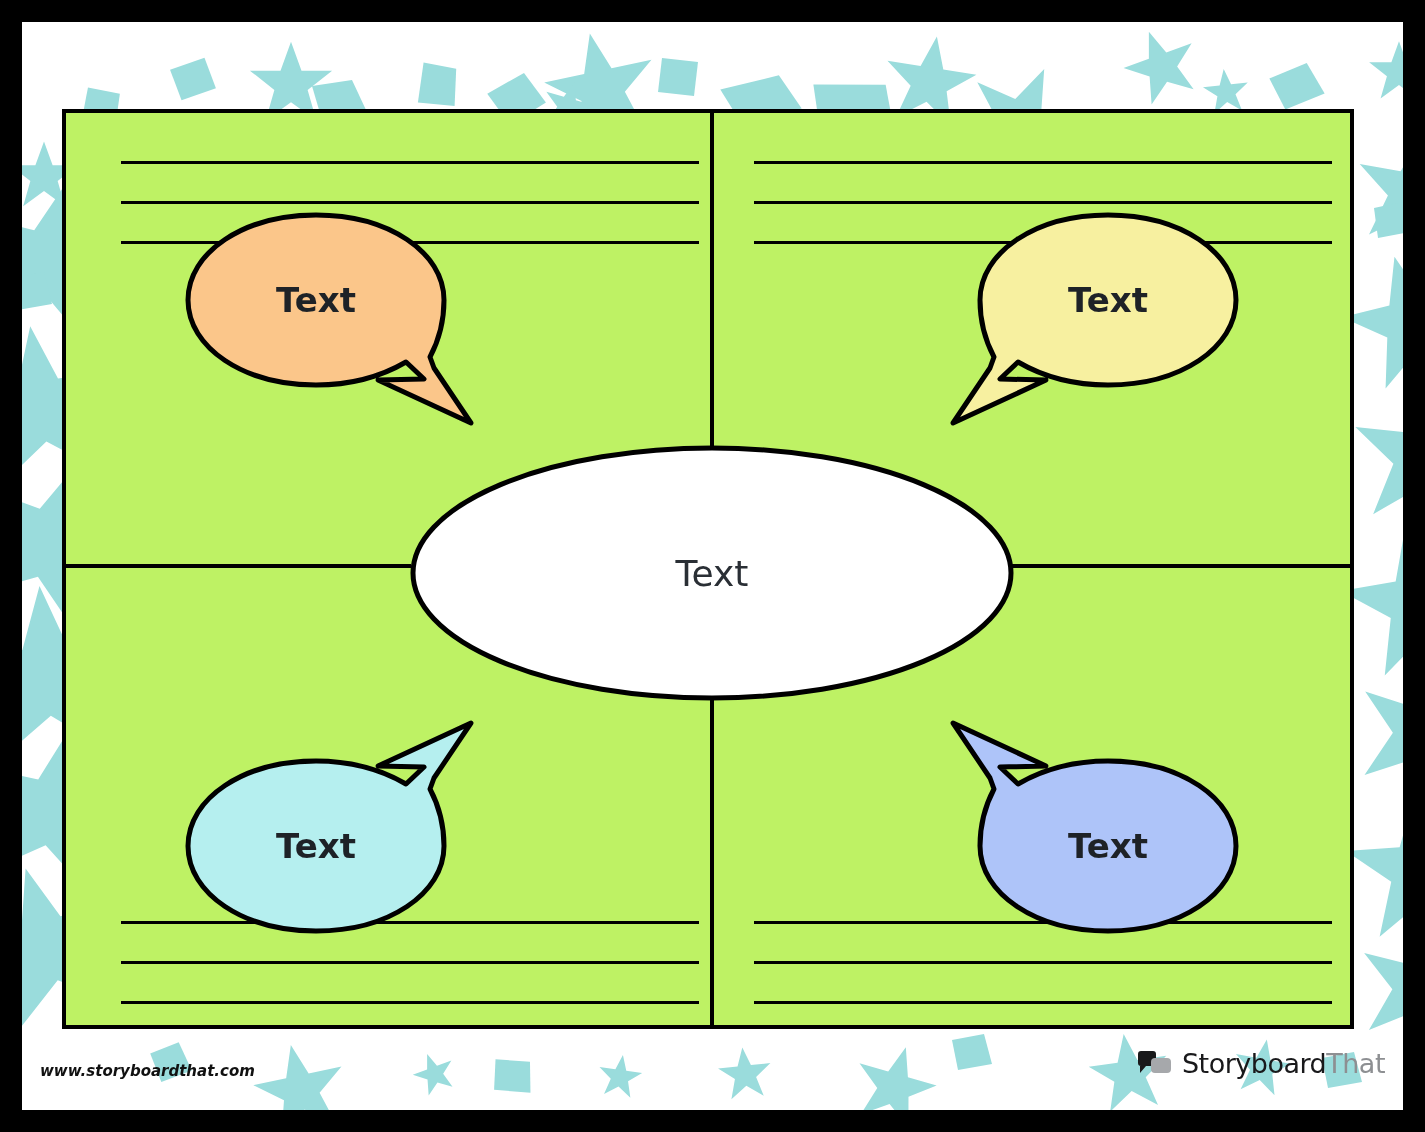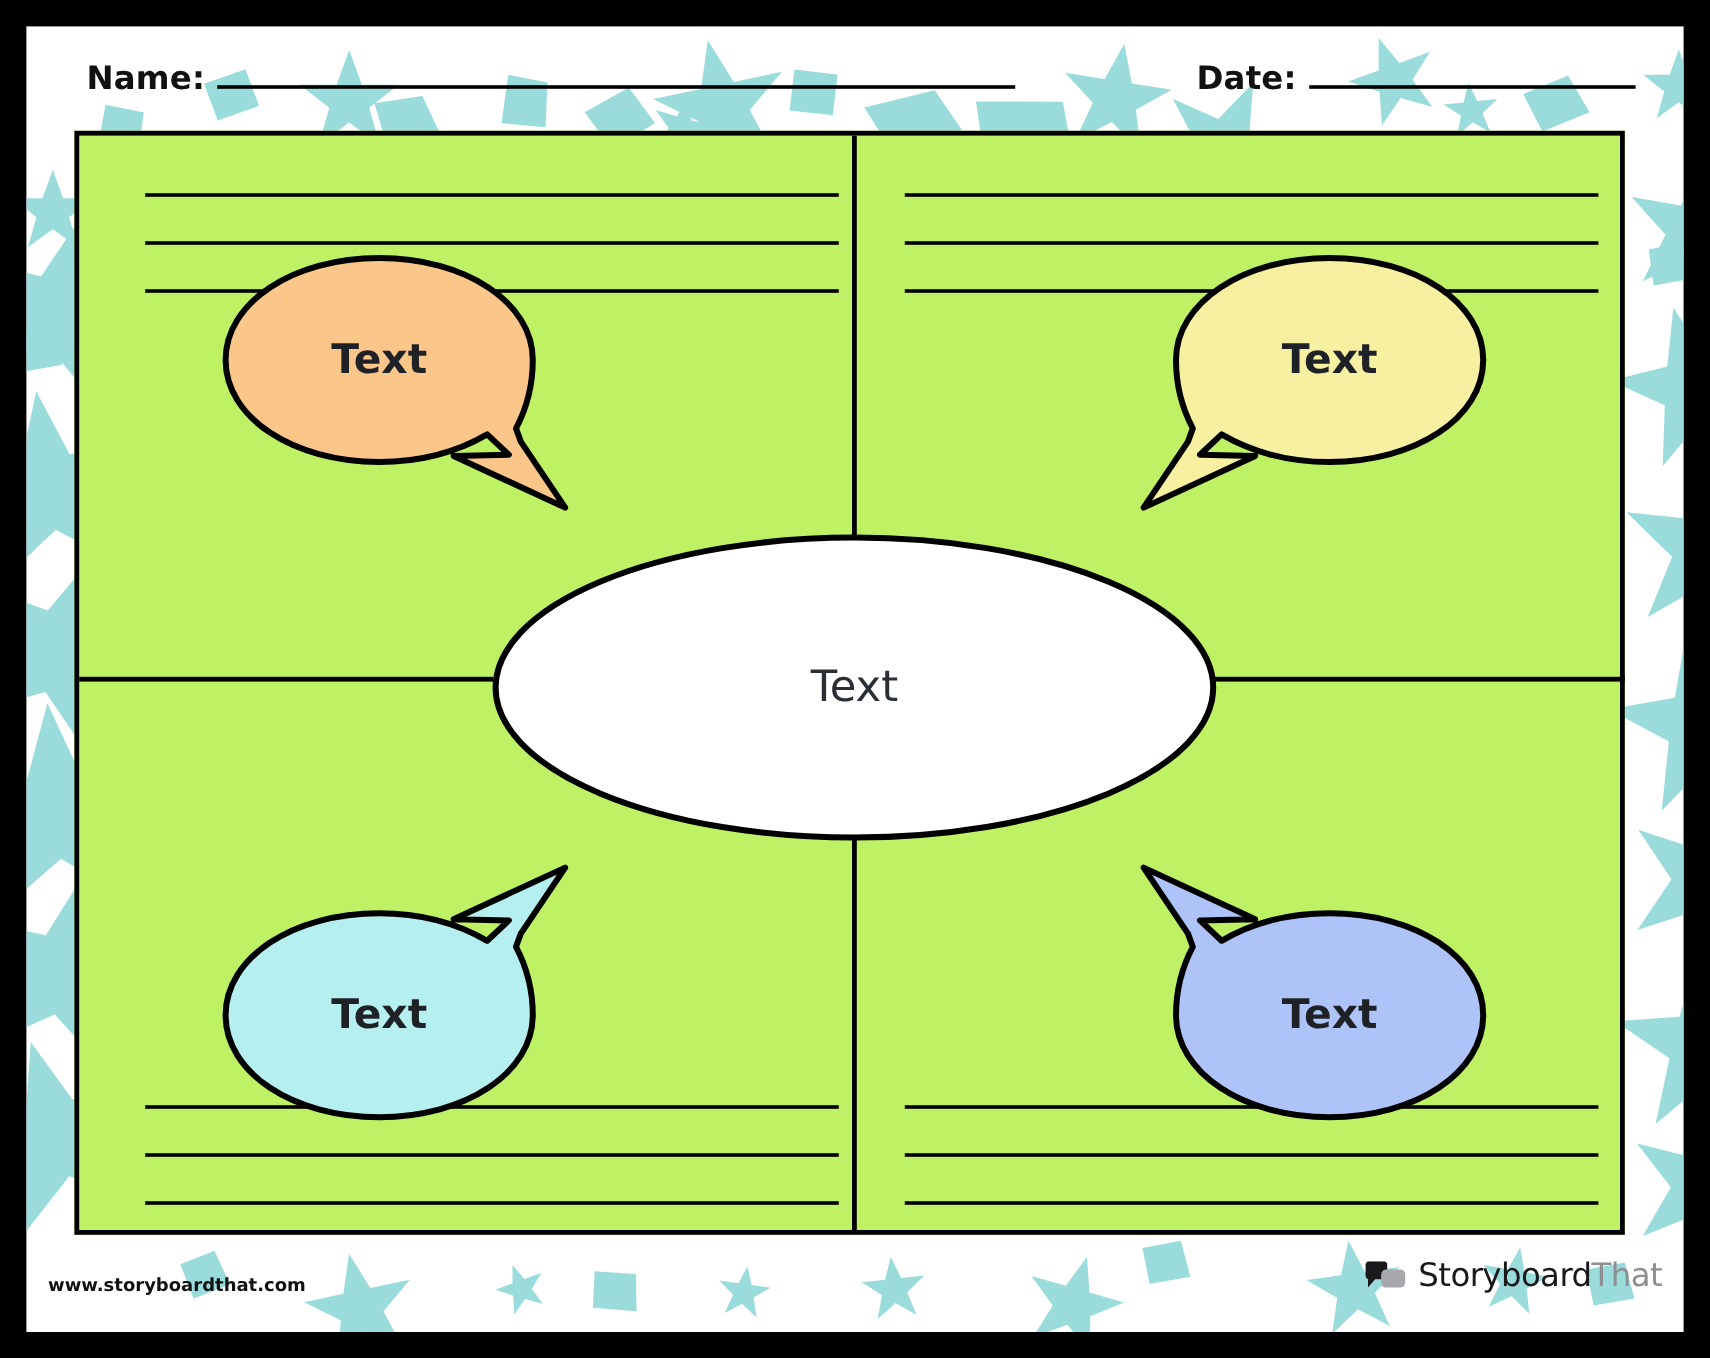--- a/index.html
+++ b/index.html
@@ -140,20 +140,21 @@
 
   
   .footer-url {
     position: absolute;
     left: 18px;
     top: 1040px;
     font-family: "DejaVu Sans", sans-serif;
     font-weight: bold;
     font-size: 15px;
     color: #111;
+    font-style: italic;
   }
   .brand {
     position: absolute;
     right: 18px;
     top: 1026px;
     display: flex;
     align-items: center;
     gap: 9px;
   }
   .brand-text {
@@ -221,30 +222,20 @@
         <use href="#star5" x="390" y="1030" width="44" height="42" transform="rotate(-20 412 1051)"></use>
         <use href="#star5" x="1210" y="1016" width="60" height="57" transform="rotate(10 1240 1045)"></use>
         <use href="#star5" x="695" y="1024" width="56" height="54" transform="rotate(-6 723 1051)"></use>
         <polygon points="930,1018 962,1012 970,1042 936,1048"></polygon>
         <polygon points="470,1042 504,1036 512,1066 476,1072" transform="rotate(14 491 1054)"></polygon>
         <polygon points="130,1028 160,1022 168,1052 136,1058" transform="rotate(-10 149 1040)"></polygon>
         <polygon points="1300,1036 1332,1030 1340,1060 1306,1066"></polygon>
       </g>
     </svg>
 
-    <div class="header-row">
-      <div class="field" id="name-field">
-        <span class="lbl">Name:</span>
-        <span class="rule"></span>
-      </div>
-      <div class="field" id="date-field">
-        <span class="lbl">Date:</span>
-        <span class="rule"></span>
-      </div>
-    </div>
 
     <div class="worksheet-box">
 
       <div class="divider-v"></div>
       <div class="divider-h-left"></div>
       <div class="divider-h-right"></div>
 
       <div class="lines-group" id="lines-tl">
         <div class="wline"></div>
         <div class="wline"></div>

